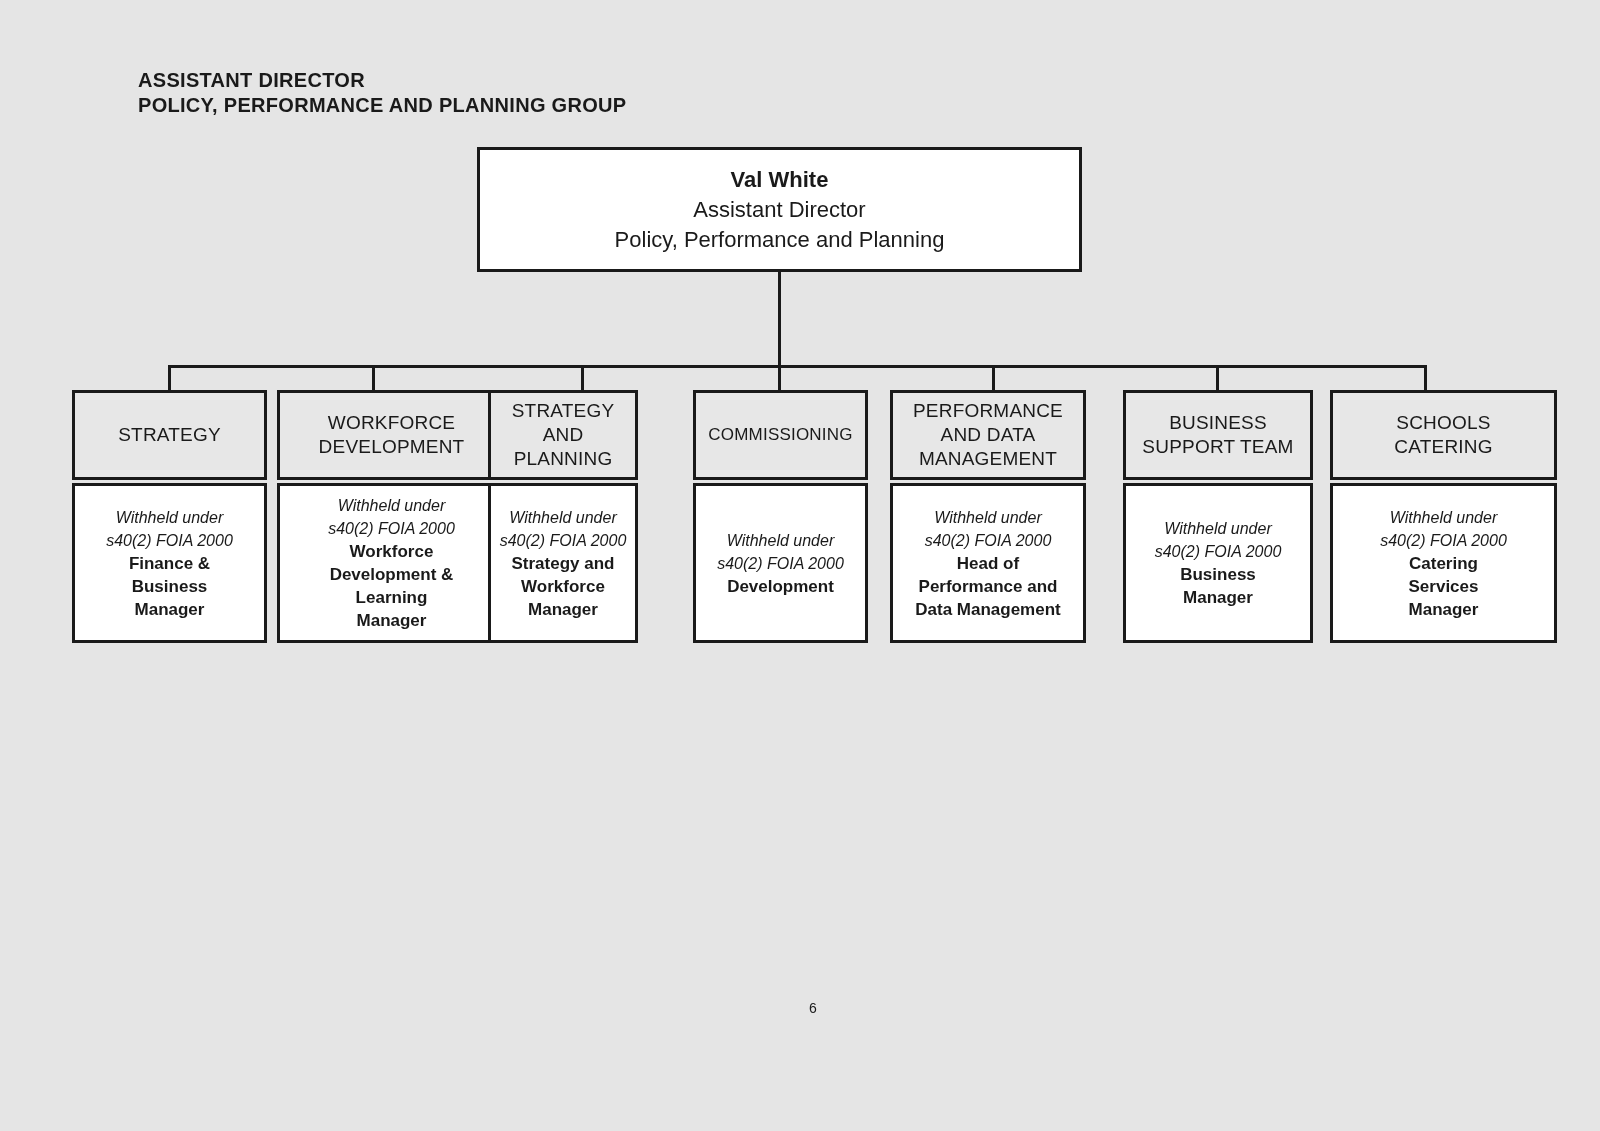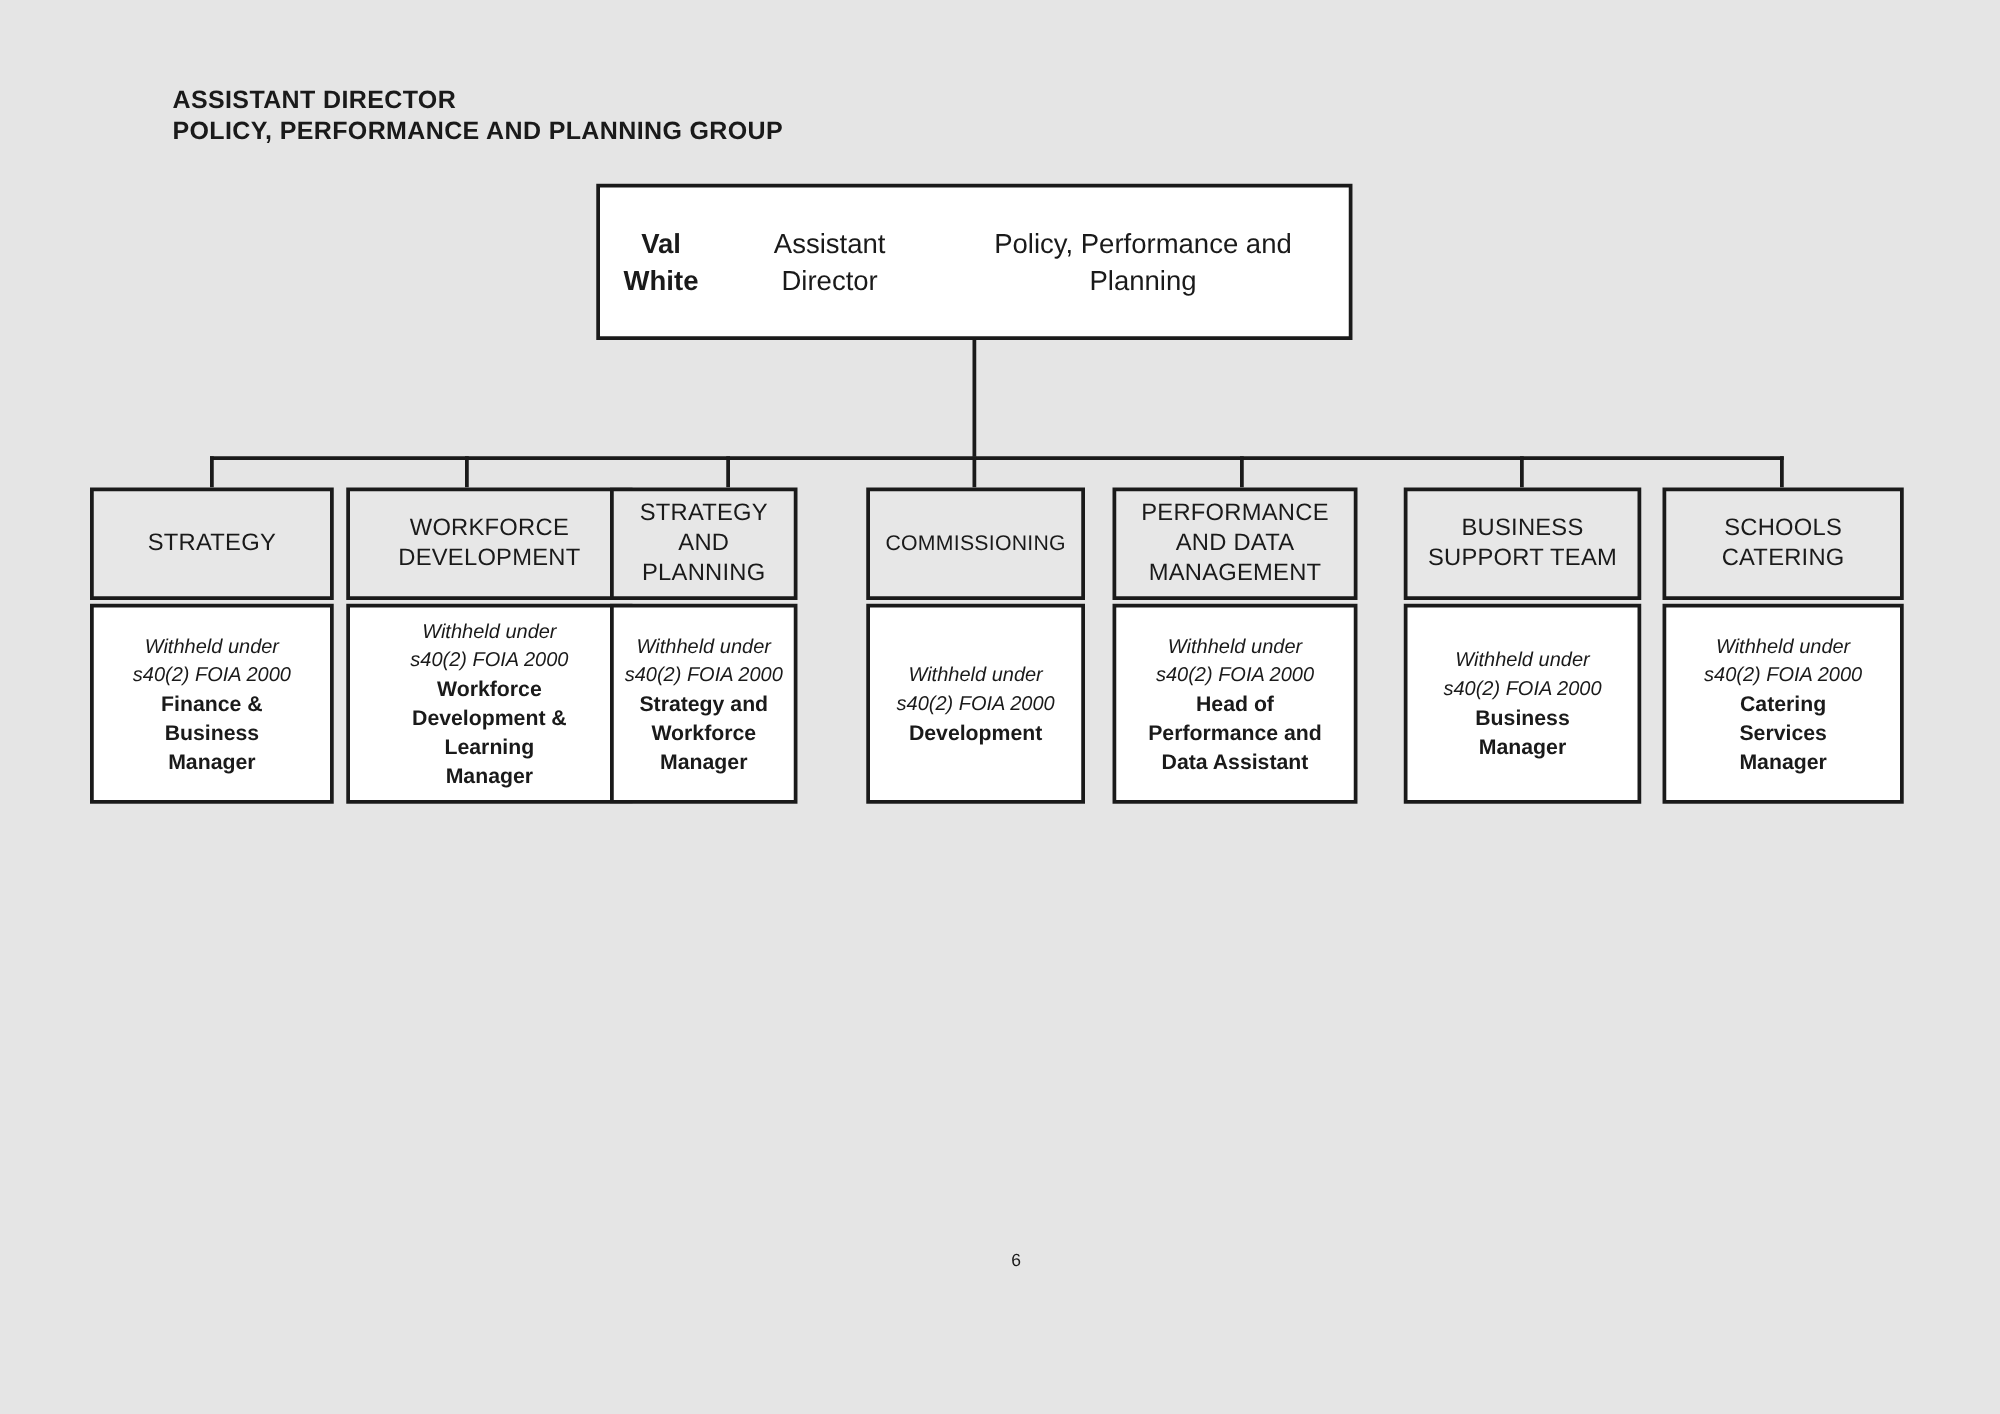--- a/index.html
+++ b/index.html
@@ -33,21 +33,21 @@
   .root-box {
     position: absolute;
     left: 477px;
     top: 147px;
     width: 605px;
     height: 125px;
     box-sizing: border-box;
     border: 3px solid #1a1a1a;
     background: #ffffff;
     display: flex;
-    flex-direction: row;
+    flex-direction: column;
     align-items: center;
     justify-content: center;
     text-align: center;
   }
   .root-line {
     font-size: 22px;
     line-height: 30px;
   }
   .root-name { font-weight: bold; }
   .connector {
@@ -179,36 +179,36 @@
 
   <div class="col" style="left:890px; width:196px;">
     <div class="col-header">PERFORMANCE
 AND DATA
 MANAGEMENT</div>
     <div class="col-body">
       <div class="withheld">Withheld under
 s40(2) FOIA 2000</div>
       <div class="manager">Head of
 Performance and
-Data Assistant</div>
+Data Management</div>
     </div>
   </div>
 
   <div class="col" style="left:1123px; width:190px;">
     <div class="col-header">BUSINESS
 SUPPORT TEAM</div>
     <div class="col-body">
       <div class="withheld">Withheld under
 s40(2) FOIA 2000</div>
       <div class="manager">Business
 Manager</div>
     </div>
   </div>
 
-  <div class="col" style="left:1330px; width:193px;">
+  <div class="col" style="left:1330px; width:227px;">
     <div class="col-header">SCHOOLS
 CATERING</div>
     <div class="col-body">
       <div class="withheld">Withheld under
 s40(2) FOIA 2000</div>
       <div class="manager">Catering
 Services
 Manager</div>
     </div>
   </div>

